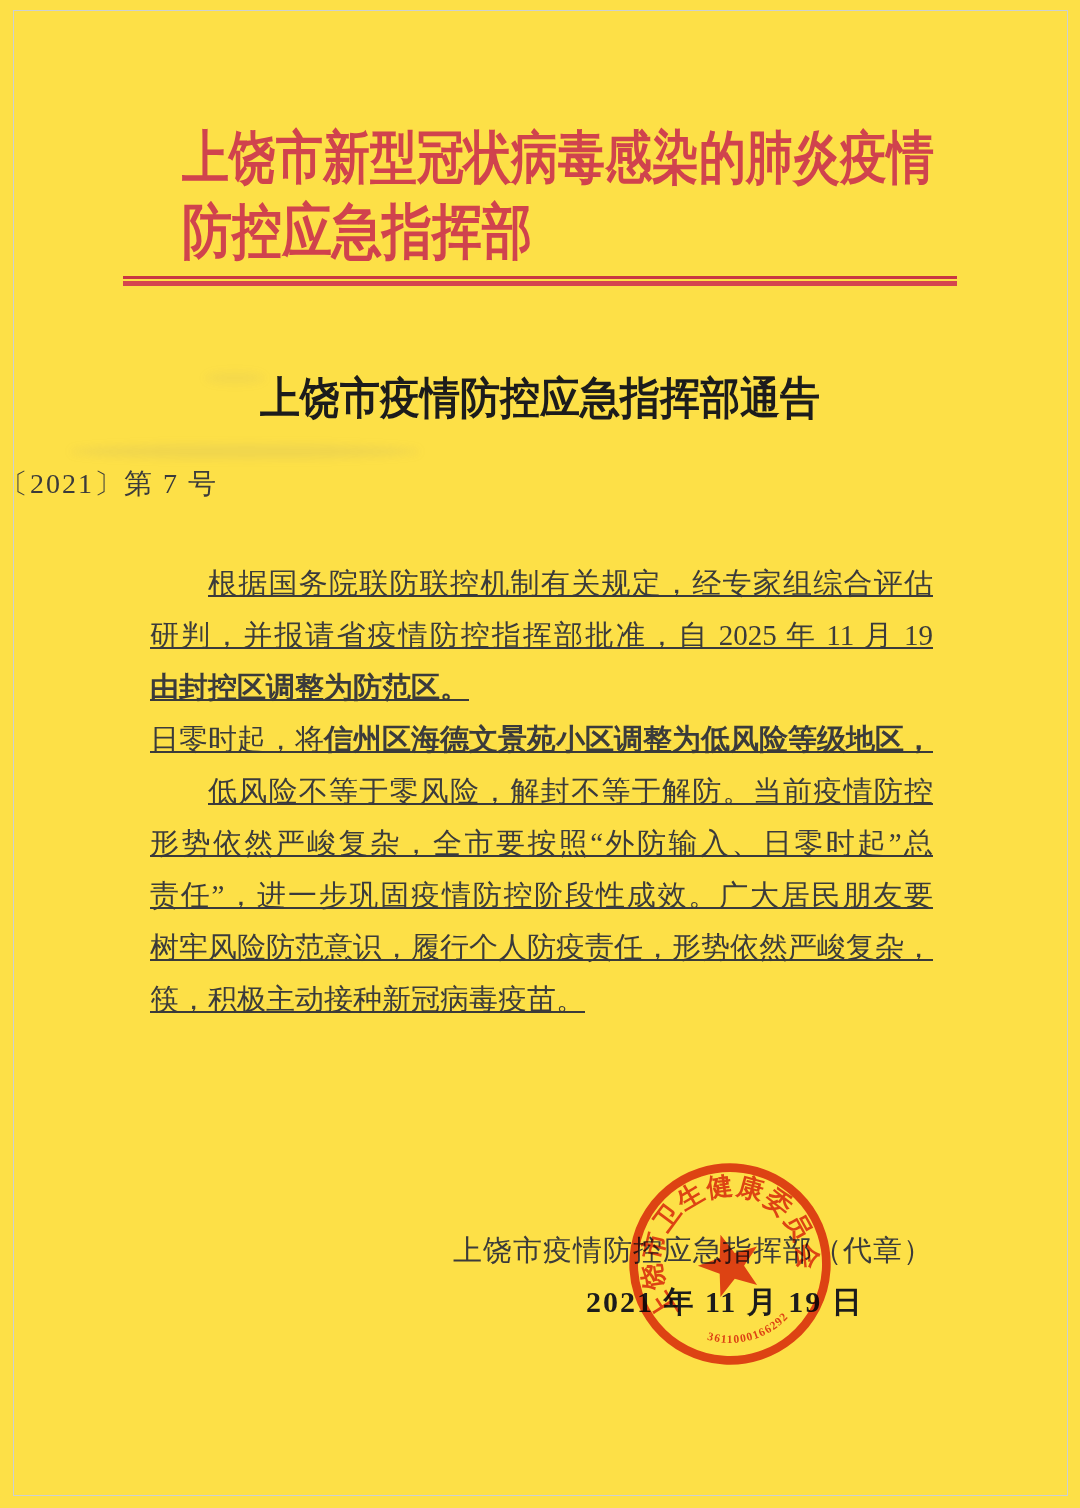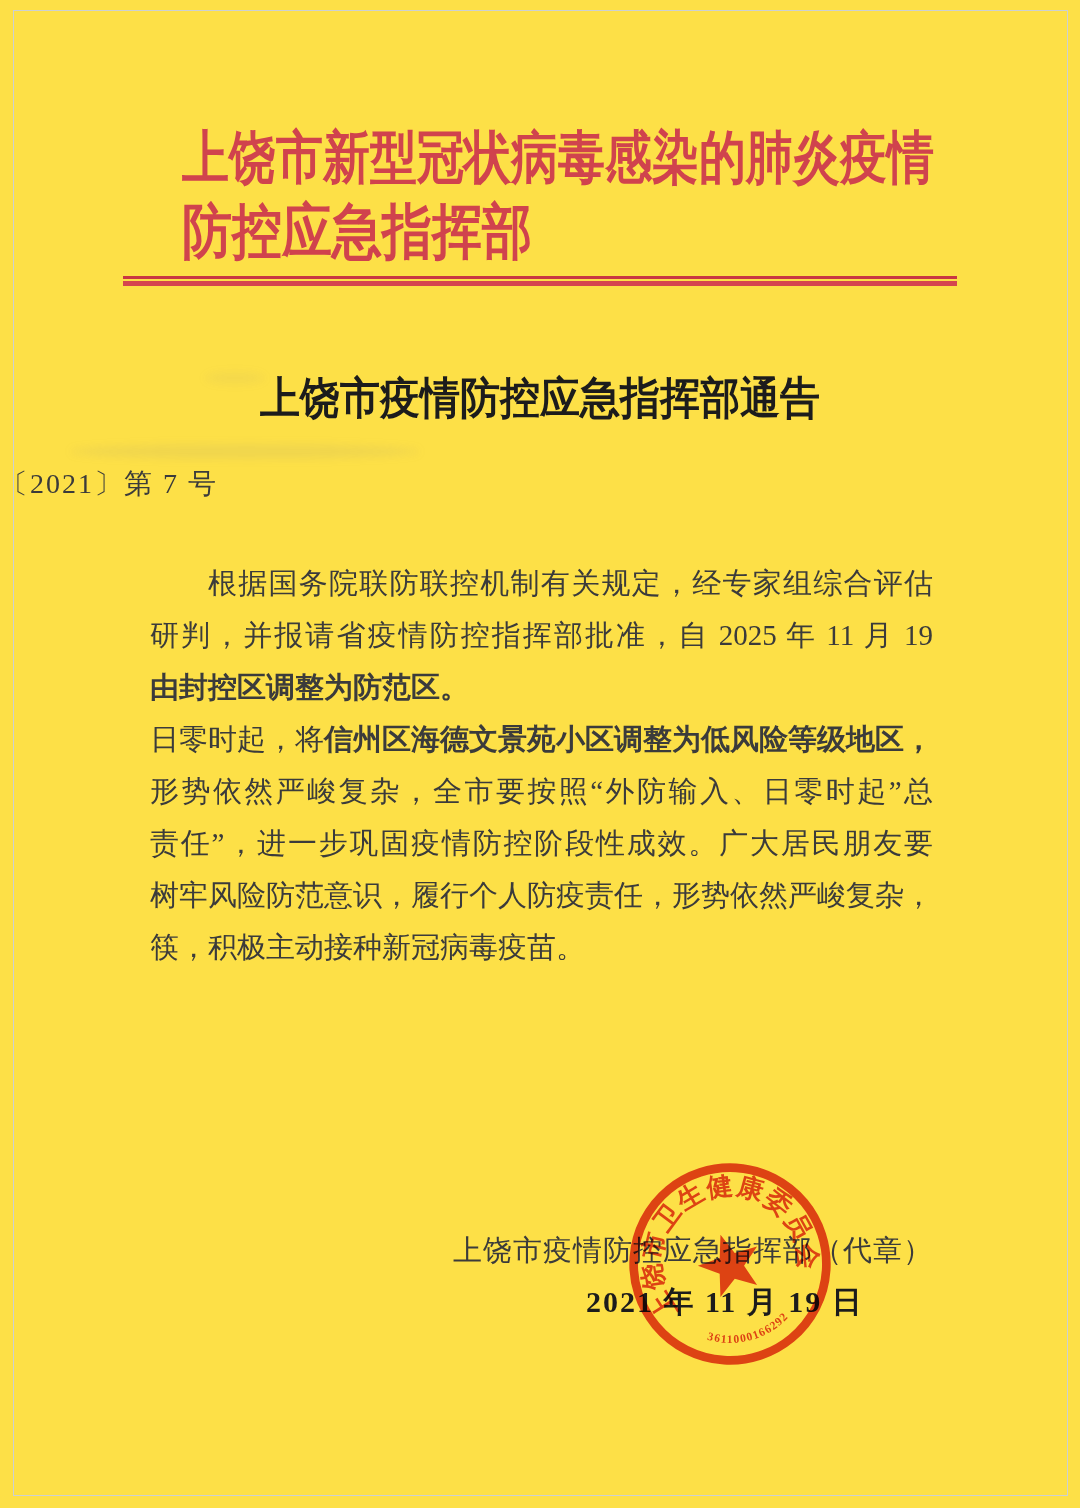--- a/index.html
+++ b/index.html
@@ -32,21 +32,21 @@
     text-align:center;font-size:40px;font-weight:bold;letter-spacing:0;
     transform:scaleY(1.1);transform-origin:top center;
   }
   .doc-number{
     position:absolute;left:0;top:449px;width:1080px;
     font-size:28px;letter-spacing:2px;margin-top:16px;
   }
   
   .body-text{
     position:absolute;left:150px;top:557px;width:783px;
-    font-size:29px;line-height:52px;
+    font-size:29px;line-height:52px;text-decoration:underline;
   }
   .body-text .line{text-align:justify;}
   .body-text .line.fill{text-align-last:justify;}
   .body-text .line.indent{text-indent:58px;}
   .body-text .bold{
     font-family:"Liberation Sans","DejaVu Sans",sans-serif;
     font-weight:bold;
   }
   
   .signature{position:absolute;left:453px;top:1231px;font-size:29px;letter-spacing:1px;}
@@ -77,20 +77,21 @@
 
   <h1 class="doc-title" style="color: rgb(28, 28, 28);">上饶市疫情防控应急指挥部通告</h1>
 
   <div class="doc-number" style="color: rgb(59, 59, 59);">〔2021〕第 7 号</div>
 
   <div class="body-text" style="color: rgb(59, 59, 59);">
       <div class="line fill indent"><span>根据国务院联防联控机制有关规定，经专家组综合评估</span></div>
       <div class="line fill"><span>研判，并报请省疫情防控指挥部批准，自 2025 年 11 月 19</span></div>
       <div class="line"><span class="bold">由封控区调整为防范区。</span></div>
       <div class="line fill"><span>日零时起，将</span><span class="bold">信州区海德文景苑小区调整为低风险等级地区，</span></div>
+      <div class="line fill indent"><span>低风险不等于零风险，解封不等于解防。当前疫情防控</span></div>
       <div class="line fill"><span>形势依然严峻复杂，全市要按照“外防输入、日零时起”总</span></div>
       <div class="line fill"><span>责任”，进一步巩固疫情防控阶段性成效。广大居民朋友要</span></div>
       <div class="line fill"><span>树牢风险防范意识，履行个人防疫责任，形势依然严峻复杂，</span></div>
       <div class="line"><span>筷，积极主动接种新冠病毒疫苗。</span></div>
     </div>
 
   <div class="signature" style="color: rgb(59, 59, 59);">上饶市疫情防控应急指挥部（代章）</div>
 
   <div class="date" style="color: rgb(28, 28, 28);">2021 年 11 月 19 日</div>
 

